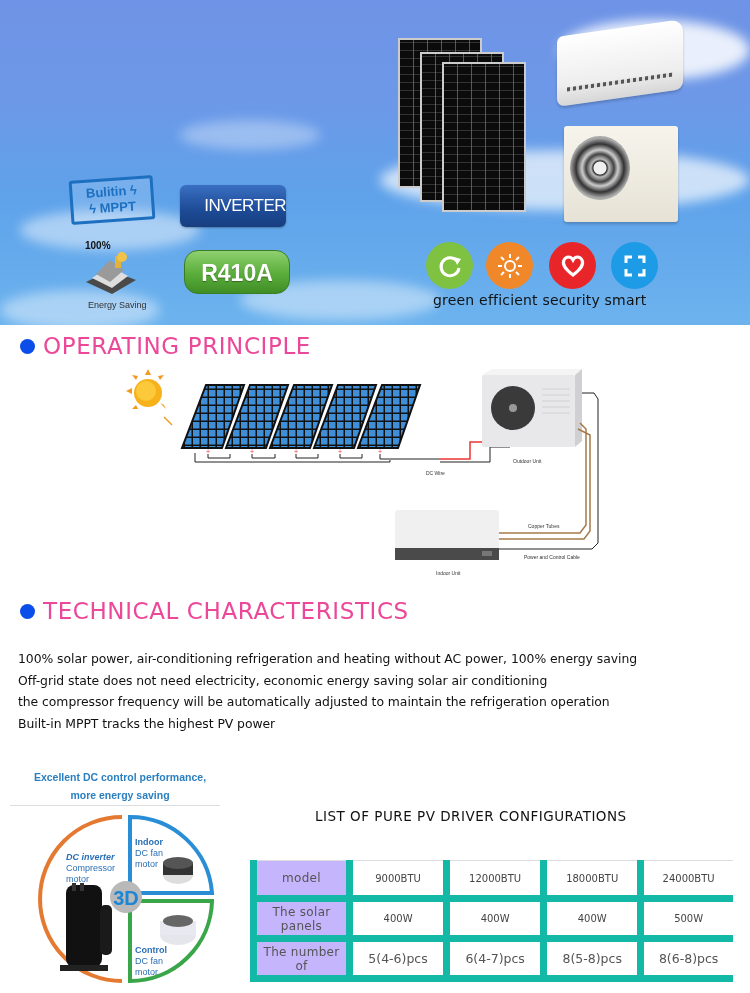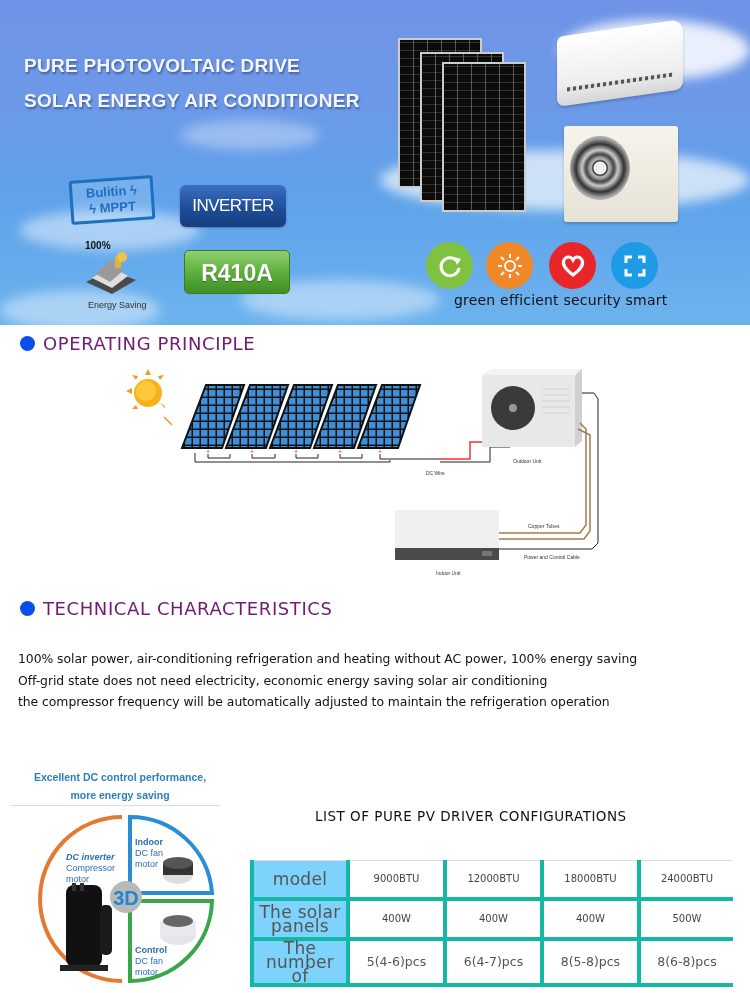--- a/index.html
+++ b/index.html
@@ -24,27 +24,27 @@
     position: absolute; left: 70px; top: 178px; width: 84px; height: 44px;
     border: 3px solid #1d6fc0; border-radius: 3px; transform: rotate(-4deg);
     color: #1d6fc0; font-family: "Liberation Sans", sans-serif; font-weight: bold;
     font-size: 13px; text-align: center; line-height: 16px; padding-top: 3px;
     background: rgba(255,255,255,0.15);
   }
   .badge-inverter {
     position: absolute; left: 180px; top: 185px; width: 106px; height: 42px;
     background: linear-gradient(180deg, #3a6fc2 0%, #1d4b96 60%, #173e7f 100%);
     border-radius: 6px; color: #fff; font-family: "Liberation Sans", sans-serif;
-    font-size: 17px; text-align: center; line-height: 42px; letter-spacing: -0.5px;
+    font-size: 17px; text-align: right; line-height: 42px; letter-spacing: -0.5px;
     box-shadow: 0 1px 2px rgba(0,0,0,0.3);
   }
   .badge-r410a {
     position: absolute; left: 184px; top: 250px; width: 106px; height: 44px;
     background: linear-gradient(180deg, #8fd070 0%, #5aad3a 55%, #3f8e26 100%);
-    border: 1px solid #3a7d22; border-radius: 5px; color: #fff;
+    border: 1px solid #3a7d22; border-radius: 14px; color: #fff;
     font-family: "Liberation Sans", sans-serif; font-weight: bold;
     font-size: 23px; text-align: center; line-height: 44px;
     text-shadow: 0 1px 1px rgba(0,0,0,0.35);
   }
   .energy-pct { position: absolute; left: 85px; top: 240px; font-size: 10px; font-weight: bold; color: #111; font-family: "Liberation Sans", sans-serif; }
   .energy-house { position: absolute; left: 82px; top: 252px; width: 58px; height: 46px; }
   .energy-label { position: absolute; left: 88px; top: 300px; font-size: 9px; color: #333; font-family: "Liberation Sans", sans-serif; }
 
   .panels { position: absolute; left: 398px; top: 38px; width: 132px; height: 172px; }
   .panel {
@@ -66,29 +66,29 @@
     border-radius: 3px; box-shadow: 0 2px 3px rgba(0,0,0,0.2);
   }
   .ac-outdoor .fan {
     position: absolute; left: 6px; top: 10px; width: 60px; height: 64px; border-radius: 50%;
     background: radial-gradient(circle, #f0f0f0 0 6px, #333 7px, #bbb 9px, #444 14px, #ccc 18px, #333 24px, #aaa 30px);
   }
 
   .feat-icons { position: absolute; left: 426px; top: 242px; width: 240px; height: 48px; }
   .feat { position: absolute; top: 0; width: 47px; height: 47px; border-radius: 50%; display: flex; align-items: center; justify-content: center; }
   .feat-caption {
-    position: absolute; left: 454px; top: 292px; font-family: "DejaVu Sans", sans-serif;
+    position: absolute; left: 433px; top: 292px; font-family: "DejaVu Sans", sans-serif;
     font-size: 14px; color: #111; letter-spacing: 0.2px;
   }
 
   
   .sec-heading { position: absolute; left: 20px; display: flex; align-items: center; }
   .sec-heading .dot { width: 15px; height: 15px; border-radius: 50%; background: #0b4de8; margin-right: 8px; }
   .sec-heading .label {
-    font-family: "DejaVu Sans", sans-serif; font-size: 18px; color: #701a75; letter-spacing: 0.6px;
+    font-family: "DejaVu Sans", sans-serif; font-size: 23px; color: #ec4899; letter-spacing: 0.6px;
   }
   .sec-op { top: 333px; }
   .sec-tech { top: 598px; }
 
   
   .diagram { position: absolute; left: 120px; top: 365px; width: 490px; height: 215px; }
   .dg-text { position: absolute; font-family: "Liberation Sans", sans-serif; font-size: 5px; color: #333; }
 
   
   .tech-list { position: absolute; left: 18px; top: 648px; width: 730px; }
@@ -109,42 +109,40 @@
   
   .cfg-title {
     position: absolute; left: 315px; top: 808px; font-family: "DejaVu Sans", sans-serif;
     font-size: 13.5px; color: #111; letter-spacing: 0.5px; text-align: right;
   }
   table.cfg {
     position: absolute; left: 250px; top: 860px; width: 483px; border-collapse: collapse;
     font-family: "DejaVu Sans", sans-serif; color: #555;
   }
   table.cfg td {
-    border: 4px solid #14b8a6; text-align: center; vertical-align: middle; height: 38px;
+    border: 7px solid #14b8a6; text-align: center; vertical-align: middle; height: 38px;
     font-size: 11px; padding: 0 2px;
   }
-  table.cfg td.hdr { background: #7dd3fc; width: 96px; font-size: 17px; color: #555; line-height: 14px; letter-spacing: 0.3px; }
+  table.cfg td.hdr { background: #c4b5fd; width: 96px; font-size: 12px; color: #555; line-height: 14px; letter-spacing: 0.3px; }
   table.cfg td.model { font-size: 10px; color: #444; }
   table.cfg td.num { font-size: 12.5px; color: #555; }
   table.cfg tr td:last-child { border-right: none; text-align: center; }
   table.cfg tr:first-child td { border-top: 1px solid #ddd; }
 </style>
 </head>
 <body>
 
 <div class="hero">
   <div class="cloud" style="left:560px;top:20px;width:190px;height:60px;"></div>
   <div class="cloud" style="left:380px;top:150px;width:370px;height:60px;opacity:.8"></div>
   <div class="cloud" style="left:20px;top:210px;width:180px;height:40px;opacity:.55"></div>
   <div class="cloud" style="left:180px;top:120px;width:140px;height:30px;opacity:.4"></div>
   <div class="cloud" style="left:240px;top:280px;width:200px;height:40px;opacity:.5"></div>
   <div class="cloud" style="left:0px;top:290px;width:160px;height:40px;opacity:.5"></div>
 
-  <div class="hero-title t1">PURE PHOTOVOLTAIC DRIVE</div>
-  <div class="hero-title t2">SOLAR ENERGY AIR CONDITIONER</div>
 
   <div class="badge-mppt">
     <div><span>Bulitin</span> <span>ϟ</span></div>
     <div><span>ϟ</span> <span>MPPT</span></div>
   </div>
   <div class="badge-inverter">INVERTER</div>
   <div class="badge-r410a">R410A</div>
 
   <div class="energy-pct">100%</div>
   <svg class="energy-house" viewBox="0 0 58 46">
@@ -299,20 +297,21 @@
 
 <div class="sec-heading sec-tech">
   <span class="dot"></span>
   <span class="label">TECHNICAL CHARACTERISTICS</span>
 </div>
 
 <div class="tech-list">
   <p>100% solar power, air-conditioning refrigeration and heating without AC power, 100% energy saving</p>
   <p>Off-grid state does not need electricity, economic energy saving solar air conditioning</p>
   <p>the compressor frequency will be automatically adjusted to maintain the refrigeration operation</p>
+  <p>Built-in MPPT tracks the highest PV power</p>
 </div>
 
 <div class="motor-box">
   <div class="motor-head" style="top:6px;">Excellent DC control performance,</div>
   <div class="motor-head" style="top:24px;">more energy saving</div>
   <div class="motor-divider"></div>
   <svg style="position:absolute;left:0;top:0;" width="240" height="228" viewBox="0 0 240 228">
     <path d="M122 52 A82 82 0 0 0 122 216" fill="none" stroke="#e47a32" stroke-width="4"></path>
     <path d="M130 52 A82 82 0 0 1 212 128 L130 128 Z" fill="none" stroke="#2a8ed6" stroke-width="4"></path>
     <path d="M130 136 L212 136 A82 82 0 0 1 130 216 Z" fill="none" stroke="#3aa64a" stroke-width="4"></path>

